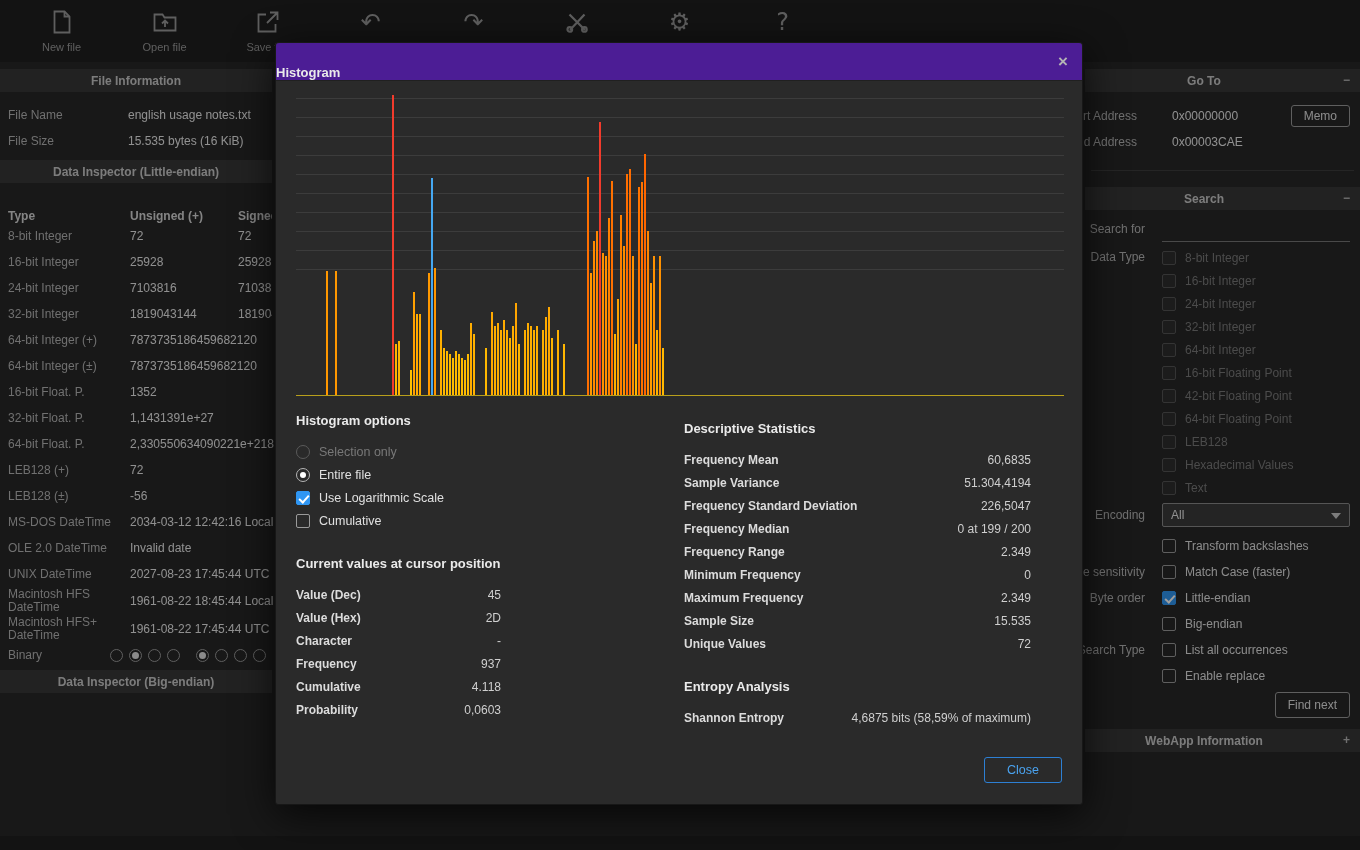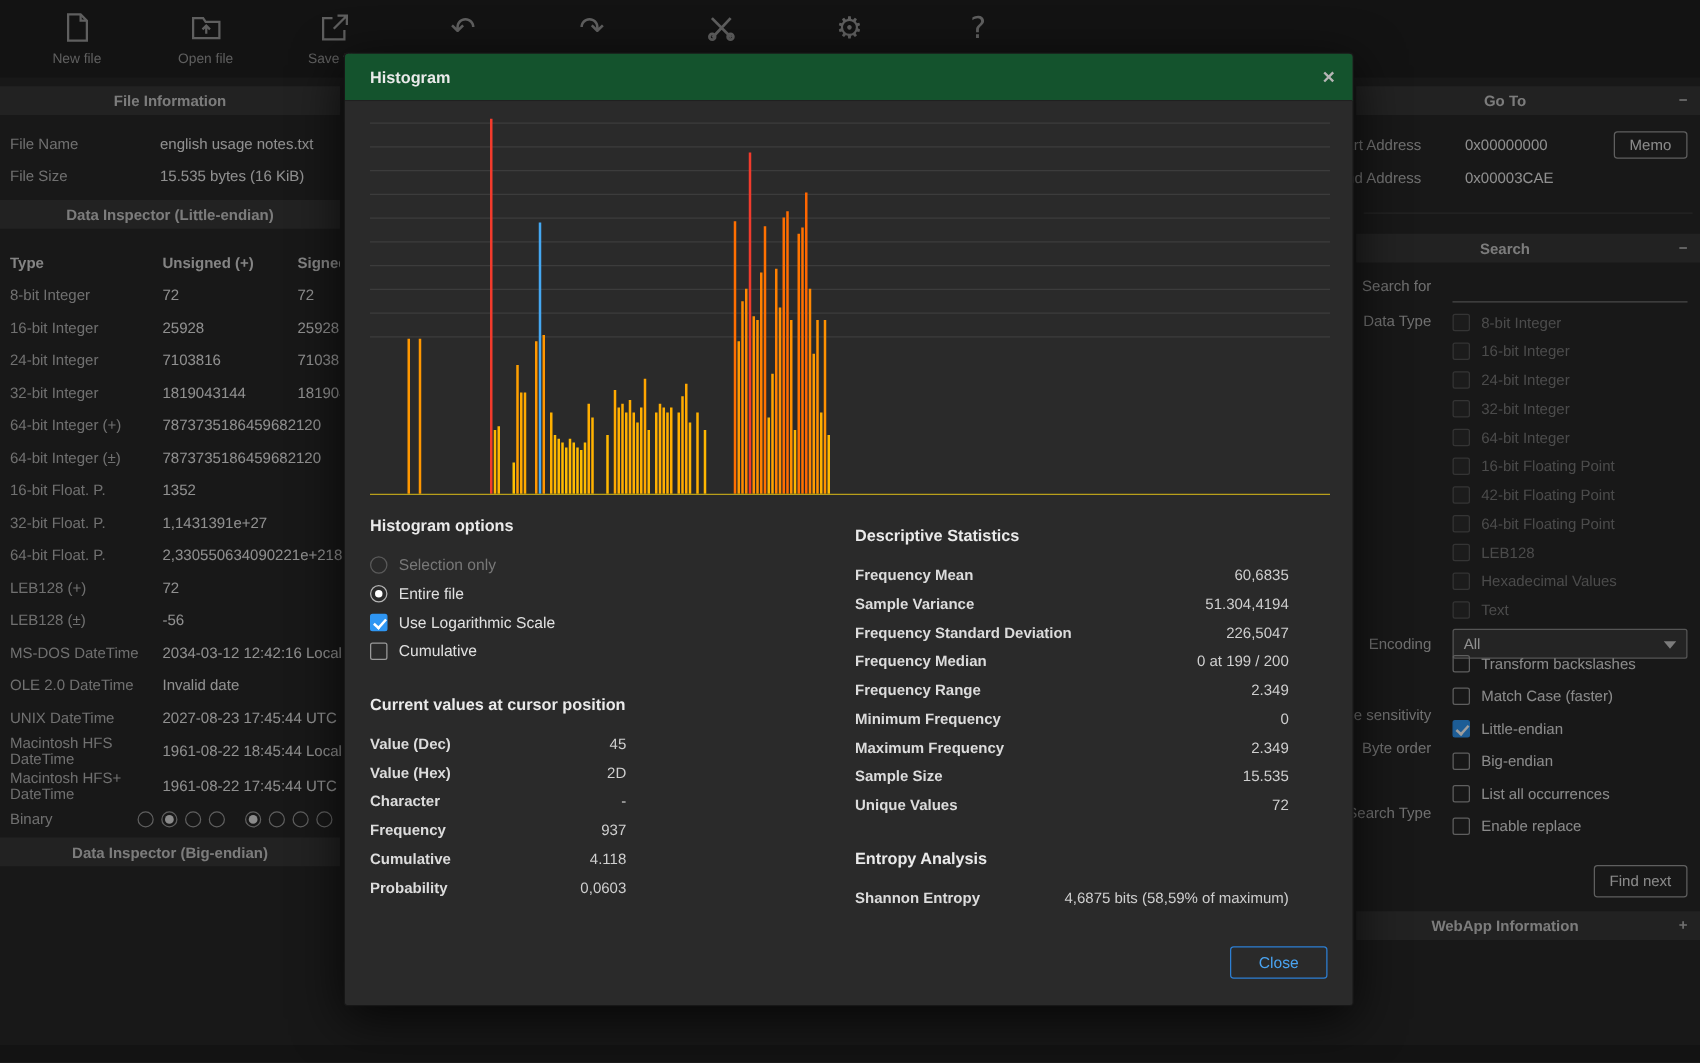--- a/index.html
+++ b/index.html
@@ -19,21 +19,21 @@
   .sec-header{position:absolute;left:0;right:0;height:23px;background:#383838;color:#c9c9c9;
     font-weight:bold;font-size:12px;display:flex;align-items:center;justify-content:center}
   .collapse{position:absolute;right:10px;top:0;line-height:23px;font-weight:bold;color:#b5b5b5;cursor:pointer}
 
   
   .left-panel{position:absolute;top:62px;left:0;width:272px;bottom:0}
   .left-panel>div{position:absolute;left:0;right:0}
   .fi-row,.insp-row{display:flex;align-items:center;height:26px;padding-left:8px}
   .fi-label{width:120px;color:#b5b5b5}
   .fi-value{color:#e8e8e8;white-space:nowrap}
-  .insp-head{display:flex;align-items:center;height:26px;padding-left:8px;font-weight:bold;color:#d6d6d6}
+  .insp-head{display:flex;align-items:flex-end;height:26px;padding-left:8px;font-weight:bold;color:#d6d6d6}
   .c-type{width:122px;color:#b5b5b5;line-height:13px}
   .c-u{width:108px;color:#e8e8e8;white-space:nowrap;overflow:visible}
   .c-s{flex:1;color:#e8e8e8;white-space:nowrap;overflow:hidden}
   .insp-head .c-type,.insp-head .c-u,.insp-head .c-s{color:#d6d6d6}
   .insp-row.tall{height:28px}
   .bin-row{height:24px}
   .bin-radios{display:flex;align-items:center}
   .bin-radio{width:13px;height:13px;border:1px solid #9a9a9a;border-radius:50%;margin-right:6px;position:relative;cursor:pointer}
   .bin-radio.sel:after{content:"";position:absolute;inset:2px;border-radius:50%;background:#e0e0e0}
   .bin-gap{margin-left:10px}
@@ -61,21 +61,21 @@
   .cb{display:flex;align-items:center;gap:9px;cursor:pointer}
   .cb .box{width:14px;height:14px;border:1px solid #9a9a9a;border-radius:2px;position:relative;flex:none}
   .cb.checked .box{background:var(--accent,#2f96f3);border-color:var(--accent,#2f96f3)}
   .cb.checked .box:after{content:"";position:absolute;left:4px;top:1px;width:4px;height:8px;
     border-right:2px solid #fff;border-bottom:2px solid #fff;transform:rotate(42deg)}
   .cb .cb-label{color:#e0e0e0}
   .cb.disabled .box{border-color:#555;background:#2e2e2e}
   .cb.disabled .cb-label{color:#7a7a7a}
   .dtype-list{position:absolute;left:77px;top:184px}
   .dtype-list .cb{height:23px}
-  .opt-list{position:absolute;left:77px;top:456px}
+  .opt-list{position:absolute;left:77px;top:471px}
   .opt-list .cb{height:26px}
 
   .radio{display:flex;align-items:center;gap:9px;cursor:pointer}
   .radio .rdot{width:14px;height:14px;border:1px solid #b5b5b5;border-radius:50%;position:relative;flex:none}
   .radio.sel .rdot:after{content:"";position:absolute;inset:3px;border-radius:50%;background:#fff}
   .radio .opt-label{color:#e0e0e0}
   .radio.disabled .rdot{border-color:#5a5a5a}
   .radio.disabled .opt-label{color:#787878}
 
   
@@ -87,22 +87,22 @@
   .scroll-down{position:absolute;left:1026px;top:6px;width:0;height:0;border-left:6px solid transparent;
     border-right:6px solid transparent;border-top:8px solid #4aa3e8;cursor:pointer}
   .bottom-strip{position:absolute;top:836px;left:0;right:0;bottom:0;background:#1f1f1f}
 
   
   .dim{position:absolute;inset:0;background:rgba(0,0,0,0.38);z-index:5}
 
   
   .modal{position:absolute;left:275px;top:42px;width:808px;height:763px;background:#2a2a2a;
     border:1px solid #171717;border-radius:3px;z-index:10;box-shadow:0 10px 40px rgba(0,0,0,0.75)}
-  .m-title{position:absolute;top:0;left:0;right:0;height:38px;background:#14532d;border-bottom:1px solid #202020;
-    display:flex;align-items:center;padding-left:20px;font-weight:bold;font-size:13px;color:#eaeaea;
+  .m-title{position:absolute;top:0;left:0;right:0;height:38px;background:#4c1d95;border-bottom:1px solid #202020;
+    display:flex;align-items:flex-end;font-weight:bold;font-size:13px;color:#eaeaea;
     border-radius:3px 3px 0 0}
   .m-close{position:absolute;right:14px;top:0;line-height:38px;font-size:17px;color:#b5b5b5;cursor:pointer}
   .chart{position:absolute;left:20px;top:46px;width:768px;height:307px}
   .gridline{position:absolute;left:0;right:0;height:1px;background:#3c3c3c}
   .baseline{position:absolute;left:0;right:0;bottom:0;height:1px;background:var(--baseline,#b89f1b)}
   .bar{position:absolute;bottom:1px;width:2px}
   .mh{font-size:13px;font-weight:bold;color:#eaeaea;white-space:nowrap}
   .m-left{position:absolute;left:20px;top:370px;width:205px}
   .m-right{position:absolute;left:408px;top:378px;width:347px}
   .opt-rows .radio,.opt-rows .cb{height:23px;font-size:12.5px}

